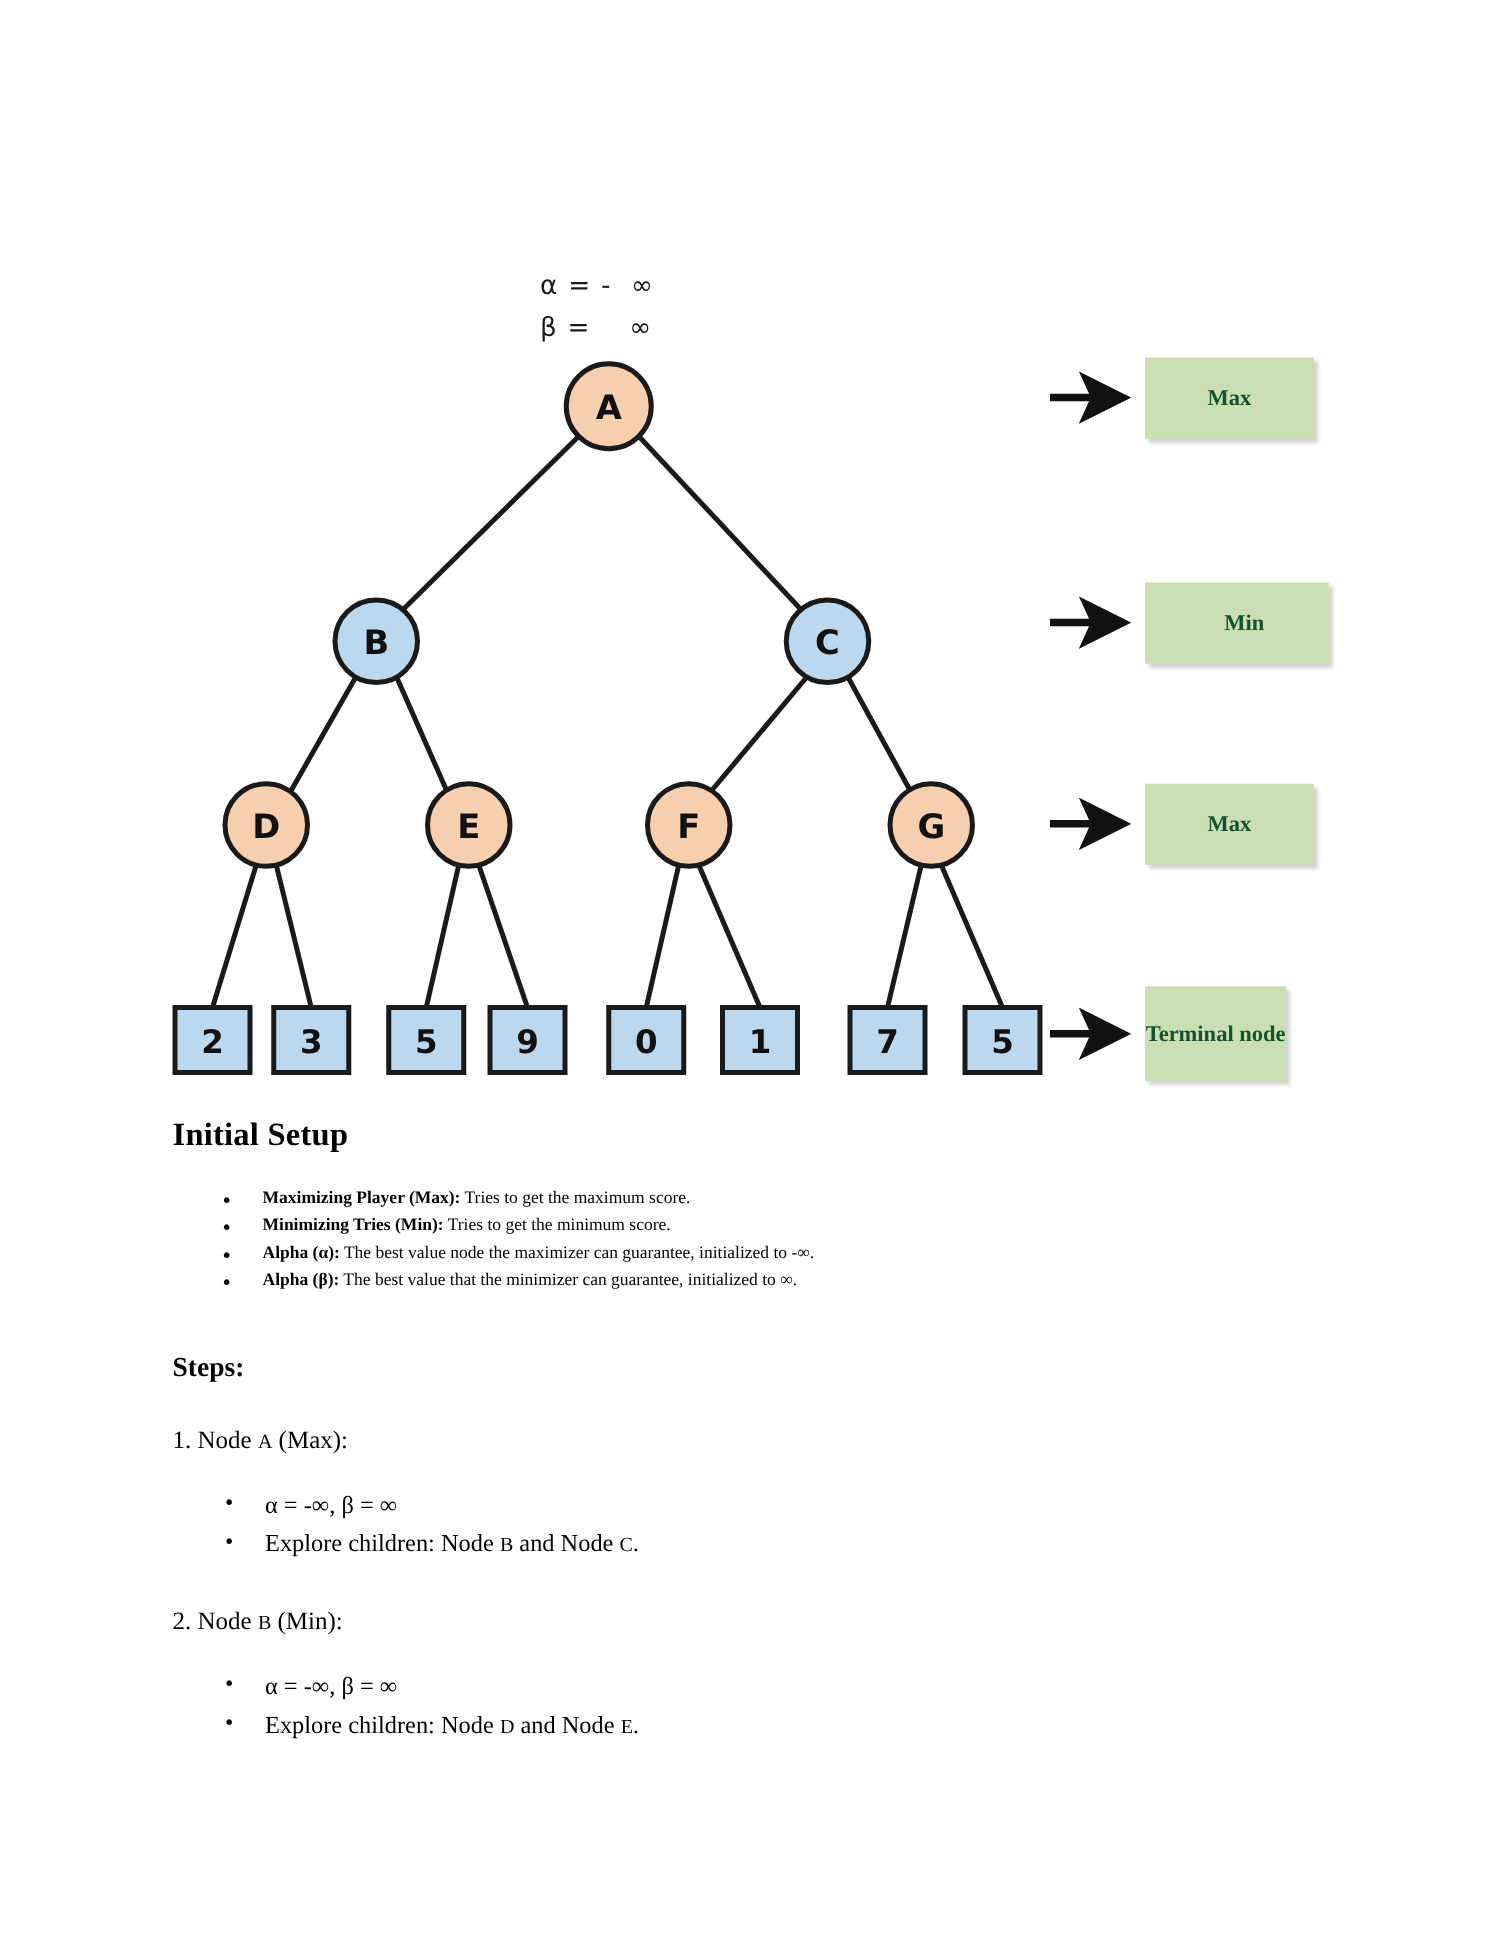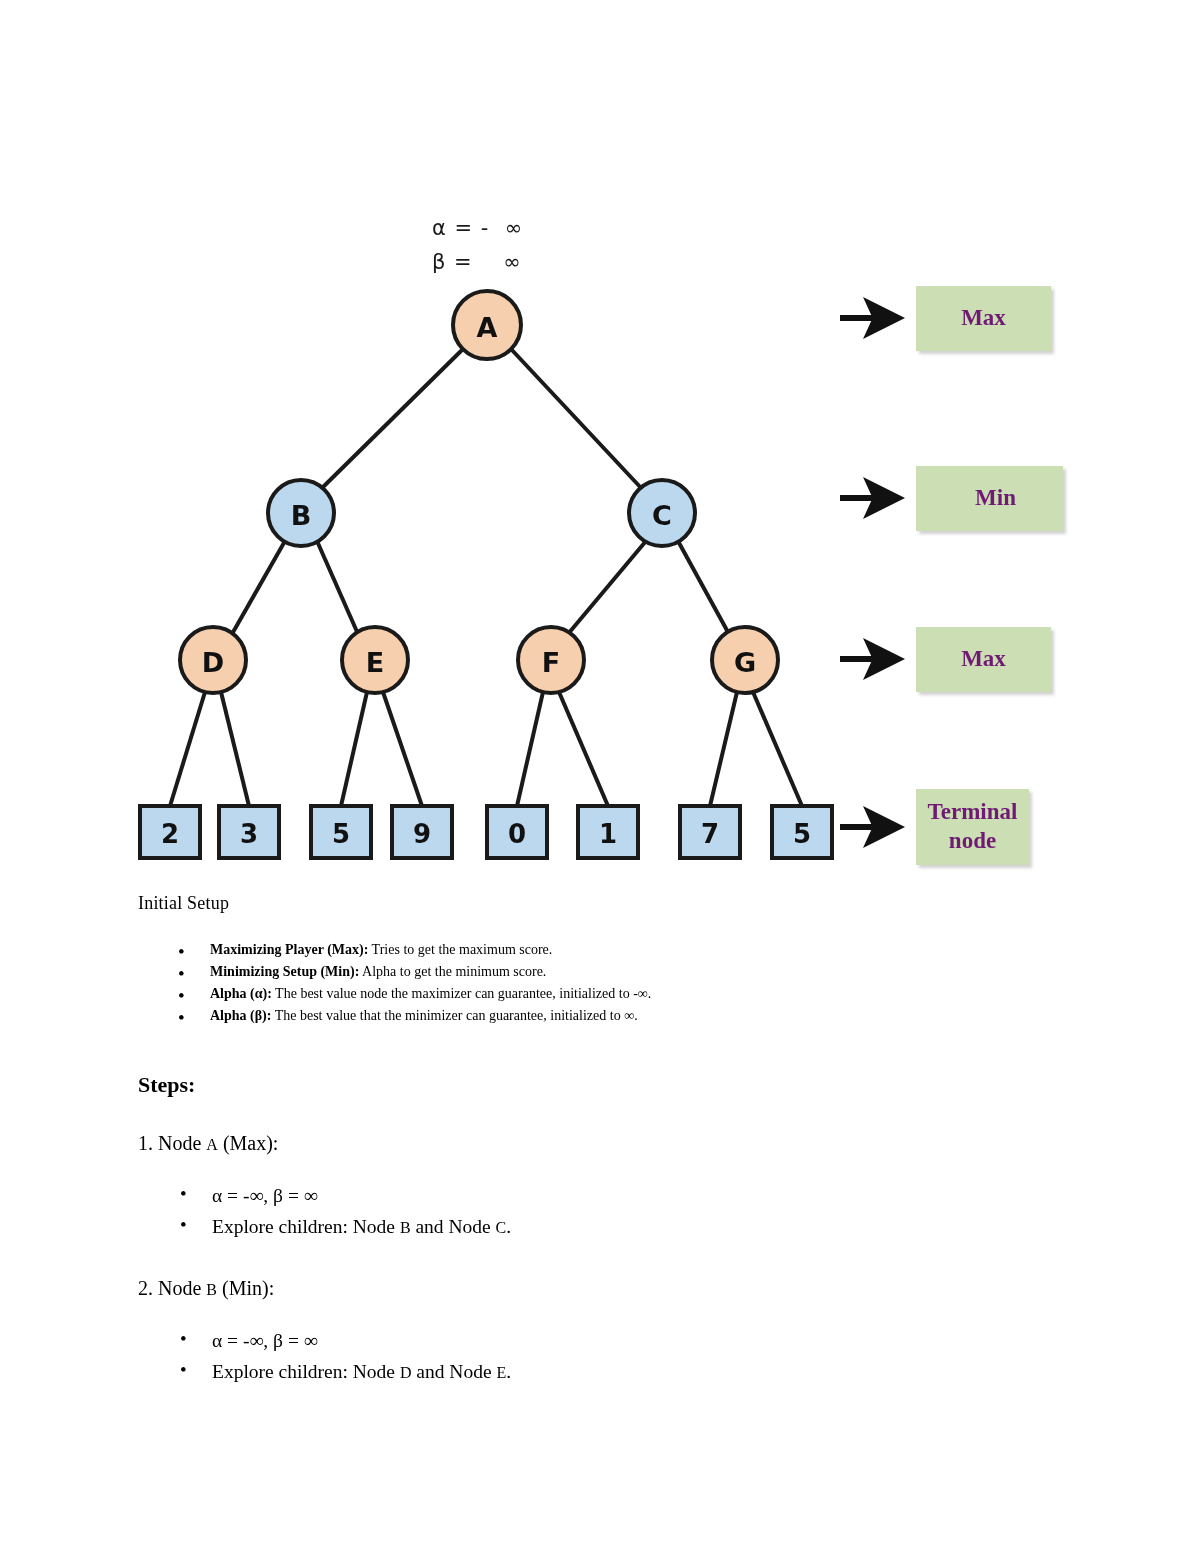--- a/index.html
+++ b/index.html
@@ -46,40 +46,40 @@
   }
   #alpha-label { left: 432px; top: 216px; }
   #beta-label  { left: 432px; top: 250px; }
 
   .legend-box {
     position: absolute;
     background: #ccdfb4;
     box-shadow: 3px 3px 3px rgba(0,0,0,0.18);
     font-family: "Liberation Serif", serif;
     font-weight: bold;
-    font-size: 23px;
-    color: #701a75;
+    font-size: 18px;
+    color: #14532d;
     display: flex;
     align-items: center;
     justify-content: center;
     text-align: center;
     line-height: 1.25;
   }
 
   
   #body-text {
     position: absolute;
     left: 138px;
     top: 893px;
     width: 930px;
   }
   h2.section-heading {
     font-family: "Liberation Serif", serif;
-    font-weight: normal;
-    font-size: 18px;
+    font-weight: bold;
+    font-size: 26px;
     margin: 0 0 26px 0;
     letter-spacing: 0.2px;
   }
   h2.steps-heading {
     font-family: "Liberation Serif", serif;
     font-weight: bold;
     font-size: 22px;
     margin: 46px 0 34px 0;
   }
   h3.step-title {
@@ -214,21 +214,21 @@
 
   <div id="body-text">
 
     <h2 class="section-heading">Initial Setup</h2>
 
     <ul class="bullets">
       <li>
         <b>Maximizing Player (Max):</b><span> Tries to get the maximum score.</span>
       </li>
       <li>
-        <b>Minimizing Setup (Min):</b><span> Alpha to get the minimum score.</span>
+        <b>Minimizing Tries (Min):</b><span> Tries to get the minimum score.</span>
       </li>
       <li>
         <b>Alpha (α):</b><span> The best value node the maximizer can guarantee, initialized to -∞.</span>
       </li>
       <li>
         <b>Alpha (β):</b><span> The best value that the minimizer can guarantee, initialized to ∞.</span>
       </li>
     </ul>
 
     <h2 class="steps-heading">Steps:</h2>

